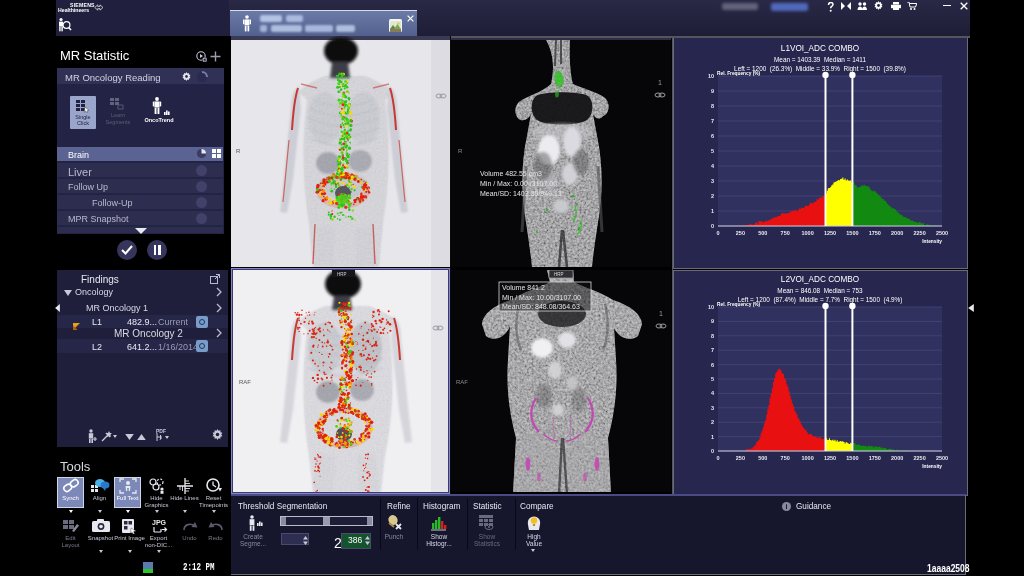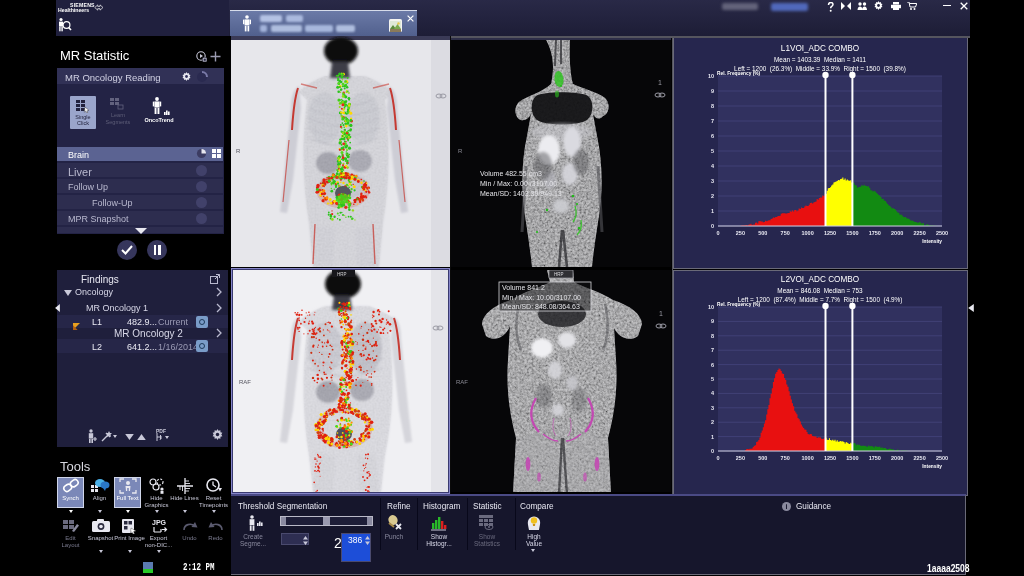--- a/index.html
+++ b/index.html
@@ -2176,21 +2176,21 @@
 <div class="abs" style="left:42px;top:0px;width:7px;height:8px;background:#9a9ab0;"></div>
 <div class="abs" style="left:86px;top:0px;width:5px;height:8px;background:#8a8aa0;"></div>
 </div>
 
 <div class="abs" style="left:281px;top:533px;width:28px;height:12px;background:#2e2e52;border:1px solid #4a4a6e;">
 <div class="abs" style="left:8px;top:1px;font-size:14px;color:#fff;margin-left:44px;">28</div>
 <svg class="abs" style="left:21px;top:1.5px" width="5" height="9" viewBox="0 0 5 9">
         <path d="M0,3.5 L5,3.5 L2.5,0 Z M0,5.5 L5,5.5 L2.5,9 Z" fill="#c8c8d8"></path>
       </svg>
 </div>
-<div class="abs" style="left:341px;top:533px;width:30px;height:29px;background:#1d4ed8;border:1px solid #4a4a6e;">
+<div class="abs" style="left:341px;top:533px;width:30px;height:16px;background:#14532d;border:1px solid #4a4a6e;">
 <div class="abs" style="left:6px;top:1px;font-size:8.5px;color:#fff;">386</div>
 <svg class="abs" style="left:23px;top:1.5px" width="5" height="9" viewBox="0 0 5 9">
         <path d="M0,3.5 L5,3.5 L2.5,0 Z M0,5.5 L5,5.5 L2.5,9 Z" fill="#c8c8d8"></path>
       </svg>
 </div>
 
 <svg class="abs" style="left:386px;top:514px" width="17" height="17" viewBox="0 0 17 17">
       <ellipse cx="7" cy="6" rx="4.5" ry="5" fill="#d8c890" transform="rotate(-30 7 6)"></ellipse>
       <path d="M3,9 L8,13" stroke="#a88a48" stroke-width="2"></path>
       <path d="M10,10 L15,15 M15,10 L10,15" stroke="#e8e8f0" stroke-width="1.8"></path>

